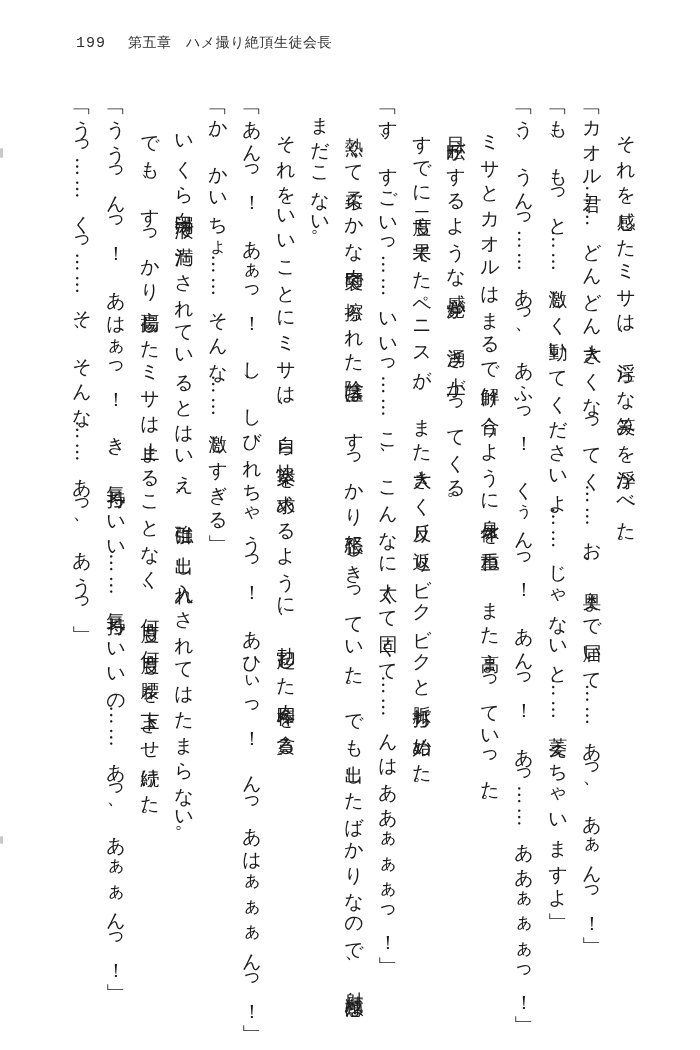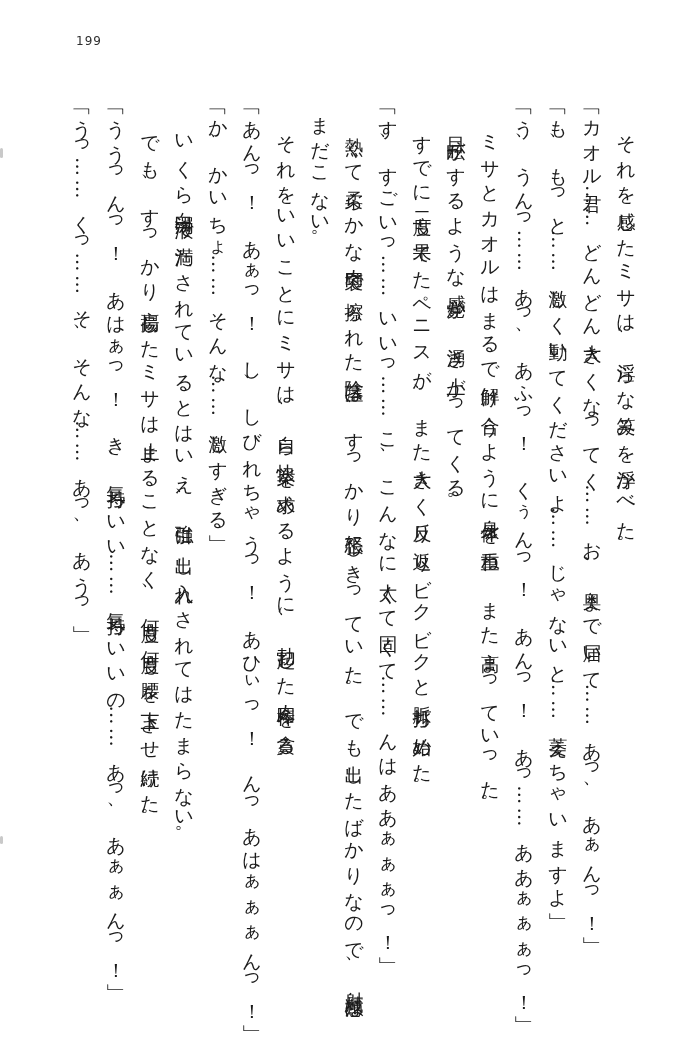--- a/index.html
+++ b/index.html
@@ -18,21 +18,21 @@
     position: absolute;
     top: 34px;
     left: 76px;
     display: flex;
     align-items: baseline;
     gap: 22px;
     color: #2e2e2e;
     font-family: "DejaVu Sans", "Liberation Sans", sans-serif;
     white-space: nowrap;
   }
-  .page-number   { font-size: 12px; letter-spacing: 1px; }
+  .page-number   { font-size: 15px; letter-spacing: 1px; font-family: Liberation Mono, monospace; }
   .chapter-title { font-size: 14px; letter-spacing: 0.5px; }
 
   
   .text-area {
     position: absolute;
     top: 103px;
     right: 56px;
     height: 928px;
     writing-mode: vertical-rl;
     -webkit-writing-mode: vertical-rl;
@@ -57,20 +57,21 @@
   .scan-artifact.a1 { top: 148px; height: 10px; }
   .scan-artifact.a2 { top: 836px; height: 8px; }
 </style>
 </head>
 <body>
 
 <div class="page">
 
   <header class="page-header">
     <span class="page-number">199</span>
+    <span class="chapter-title">第五章　ハメ撮り絶頂生徒会長</span>
   </header>
 
   <main class="text-area" id="text-area">
       <p class="para indent">それを感じたミサは、淫らな笑みを浮かべた。</p>
       <p class="para">「カオル君……どんどん大きくなってく……お、奥まで届いて……あっ、あぁんっ！」</p>
       <p class="para">「も、もっと……激しく動いてくださいよ……じゃないと……萎えちゃいますよ」</p>
       <p class="para">「う、うんっ……あっ、あふっ！　くぅんっ！　あんっ！　あっ……ああぁぁぁっ！」</p>
       <p class="para indent">ミサとカオルはまるで解け合うように身体を重ね、また高まっていった。</p>
       <p class="para indent">目眩がするような感覚が、湧き上がってくる。</p>
       <p class="para indent">すでに二度も果てたペニスが、また大きく反り返りビクビクと脈打ち始めた。</p>

